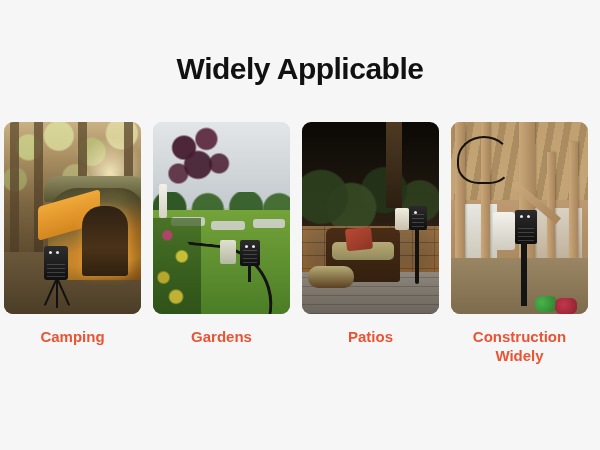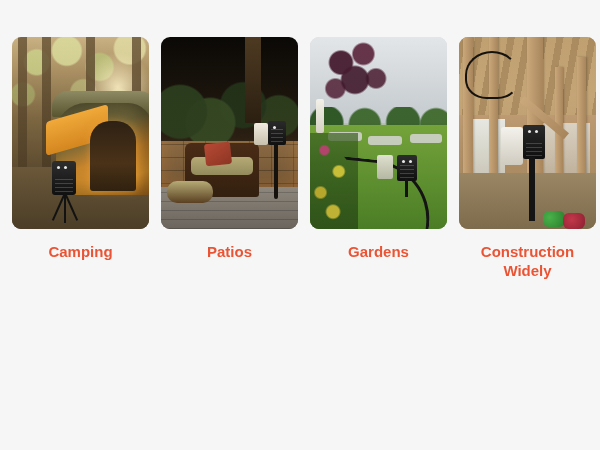--- a/index.html
+++ b/index.html
@@ -26,21 +26,21 @@
     font-weight: bold;
     color: #111111;
     letter-spacing: -0.5px;
     margin: 0;
     padding-top: 52px;
     line-height: 1.1;
   }
   .cards-row {
     display: flex;
     gap: 12px;
-    padding: 0 12px;
+    padding: 0 4px;
     margin-top: 37px;
     box-sizing: border-box;
   }
   .card {
     width: 137px;
     display: flex;
     flex-direction: column;
     align-items: center;
   }
   .card-image {
@@ -424,20 +424,21 @@
     width: 24px; height: 34px;
     background: linear-gradient(180deg, #2e2e2e, #101010);
     border-radius: 3px;
   }
 </style>
 </head>
 <body>
 
 <div class="page">
 
+  <h1 class="page-title">Widely Applicable</h1>
 
   <div class="cards-row">
 
     <div class="card">
       <div class="card-image scene-camping">
         <div class="canopy"></div>
         <div class="sun"></div>
         <div class="tree" style="left:6px;"></div>
         <div class="tree" style="left:30px;height:132px;"></div>
         <div class="tree" style="left:74px;height:120px;"></div>
@@ -455,60 +456,60 @@
         <div class="tripod">
             <i></i>
             <i></i>
             <i></i>
           </div>
       </div>
       <div class="card-label">Camping</div>
     </div>
 
     <div class="card">
-      <div class="card-image scene-patio">
-        <div class="foliage"></div>
-        <div class="trunk"></div>
-        <div class="wall"></div>
-        <div class="deck"></div>
-        <div class="chair"></div>
-        <div class="cushion"></div>
-        <div class="pillow"></div>
-        <div class="ottoman"></div>
-        <div class="pole"></div>
-        <div class="dev-white"></div>
-        <div class="dev-black">
-          <span class="dev-dot"></span>
-          <span class="dev-grid"></span>
-        </div>
-      </div>
-      <div class="card-label">Patios</div>
-    </div>
-
-    <div class="card">
       <div class="card-image scene-garden">
         <div class="wall"></div>
         <div class="tree"></div>
         <div class="hedge"></div>
         <div class="lawn"></div>
         <div class="stone" style="left:18px;bottom:88px;width:34px;"></div>
         <div class="stone" style="left:58px;bottom:84px;width:34px;"></div>
         <div class="stone" style="left:100px;bottom:86px;width:32px;"></div>
         <div class="bollard"></div>
         <div class="flowers"></div>
         <div class="cable"></div>
         <div class="panel"></div>
         <div class="dev">
           <span class="dev-dot"></span>
           <span class="dev-dot b"></span>
           <span class="dev-grid"></span>
         </div>
         <div class="dev-stake"></div>
       </div>
       <div class="card-label">Gardens</div>
+    </div>
+
+    <div class="card">
+      <div class="card-image scene-patio">
+        <div class="foliage"></div>
+        <div class="trunk"></div>
+        <div class="wall"></div>
+        <div class="deck"></div>
+        <div class="chair"></div>
+        <div class="cushion"></div>
+        <div class="pillow"></div>
+        <div class="ottoman"></div>
+        <div class="pole"></div>
+        <div class="dev-white"></div>
+        <div class="dev-black">
+          <span class="dev-dot"></span>
+          <span class="dev-grid"></span>
+        </div>
+      </div>
+      <div class="card-label">Patios</div>
     </div>
 
     <div class="card">
       <div class="card-image scene-construction">
         <div class="beams-h"></div>
         <div class="bright"></div>
         <div class="bright2"></div>
         <div class="stud" style="left:4px;width:10px;"></div>
         <div class="stud" style="left:30px;width:9px;"></div>
         <div class="stud" style="left:68px;width:16px;"></div>

